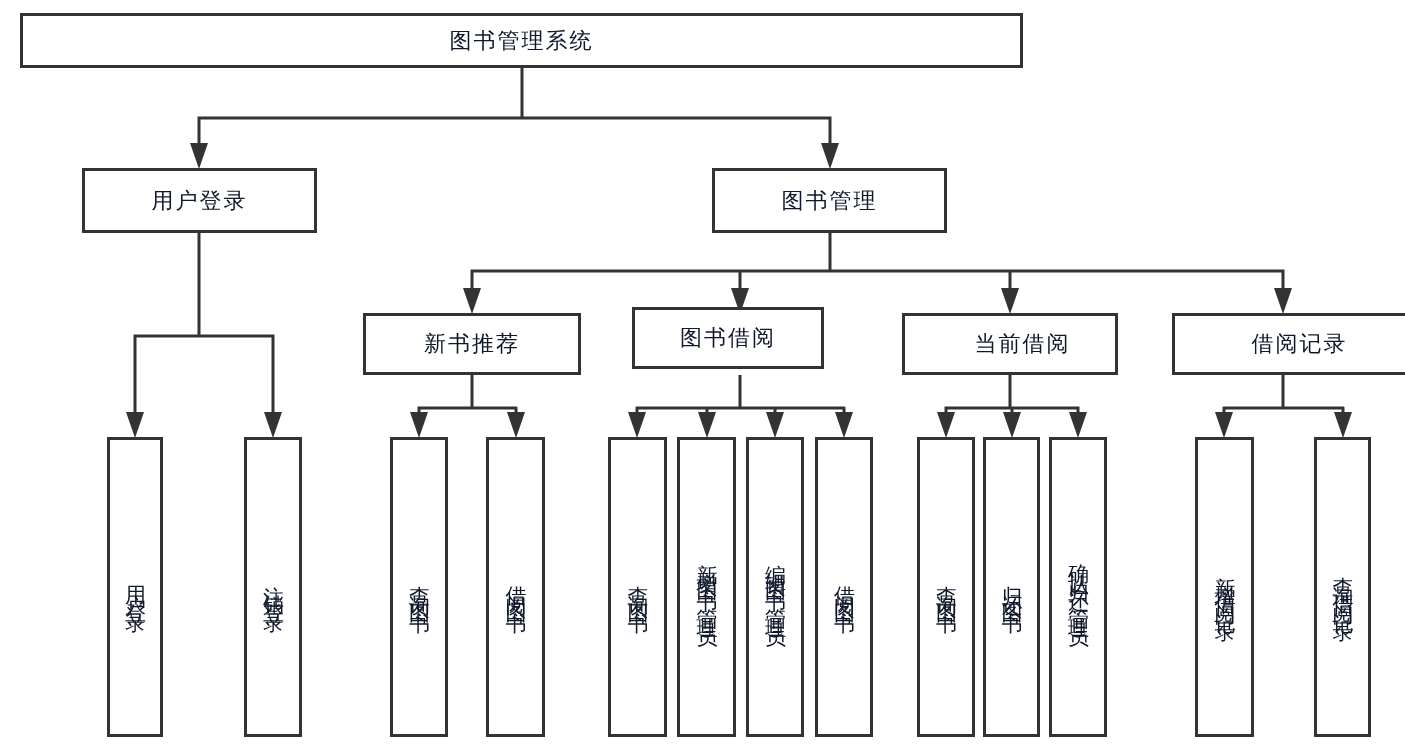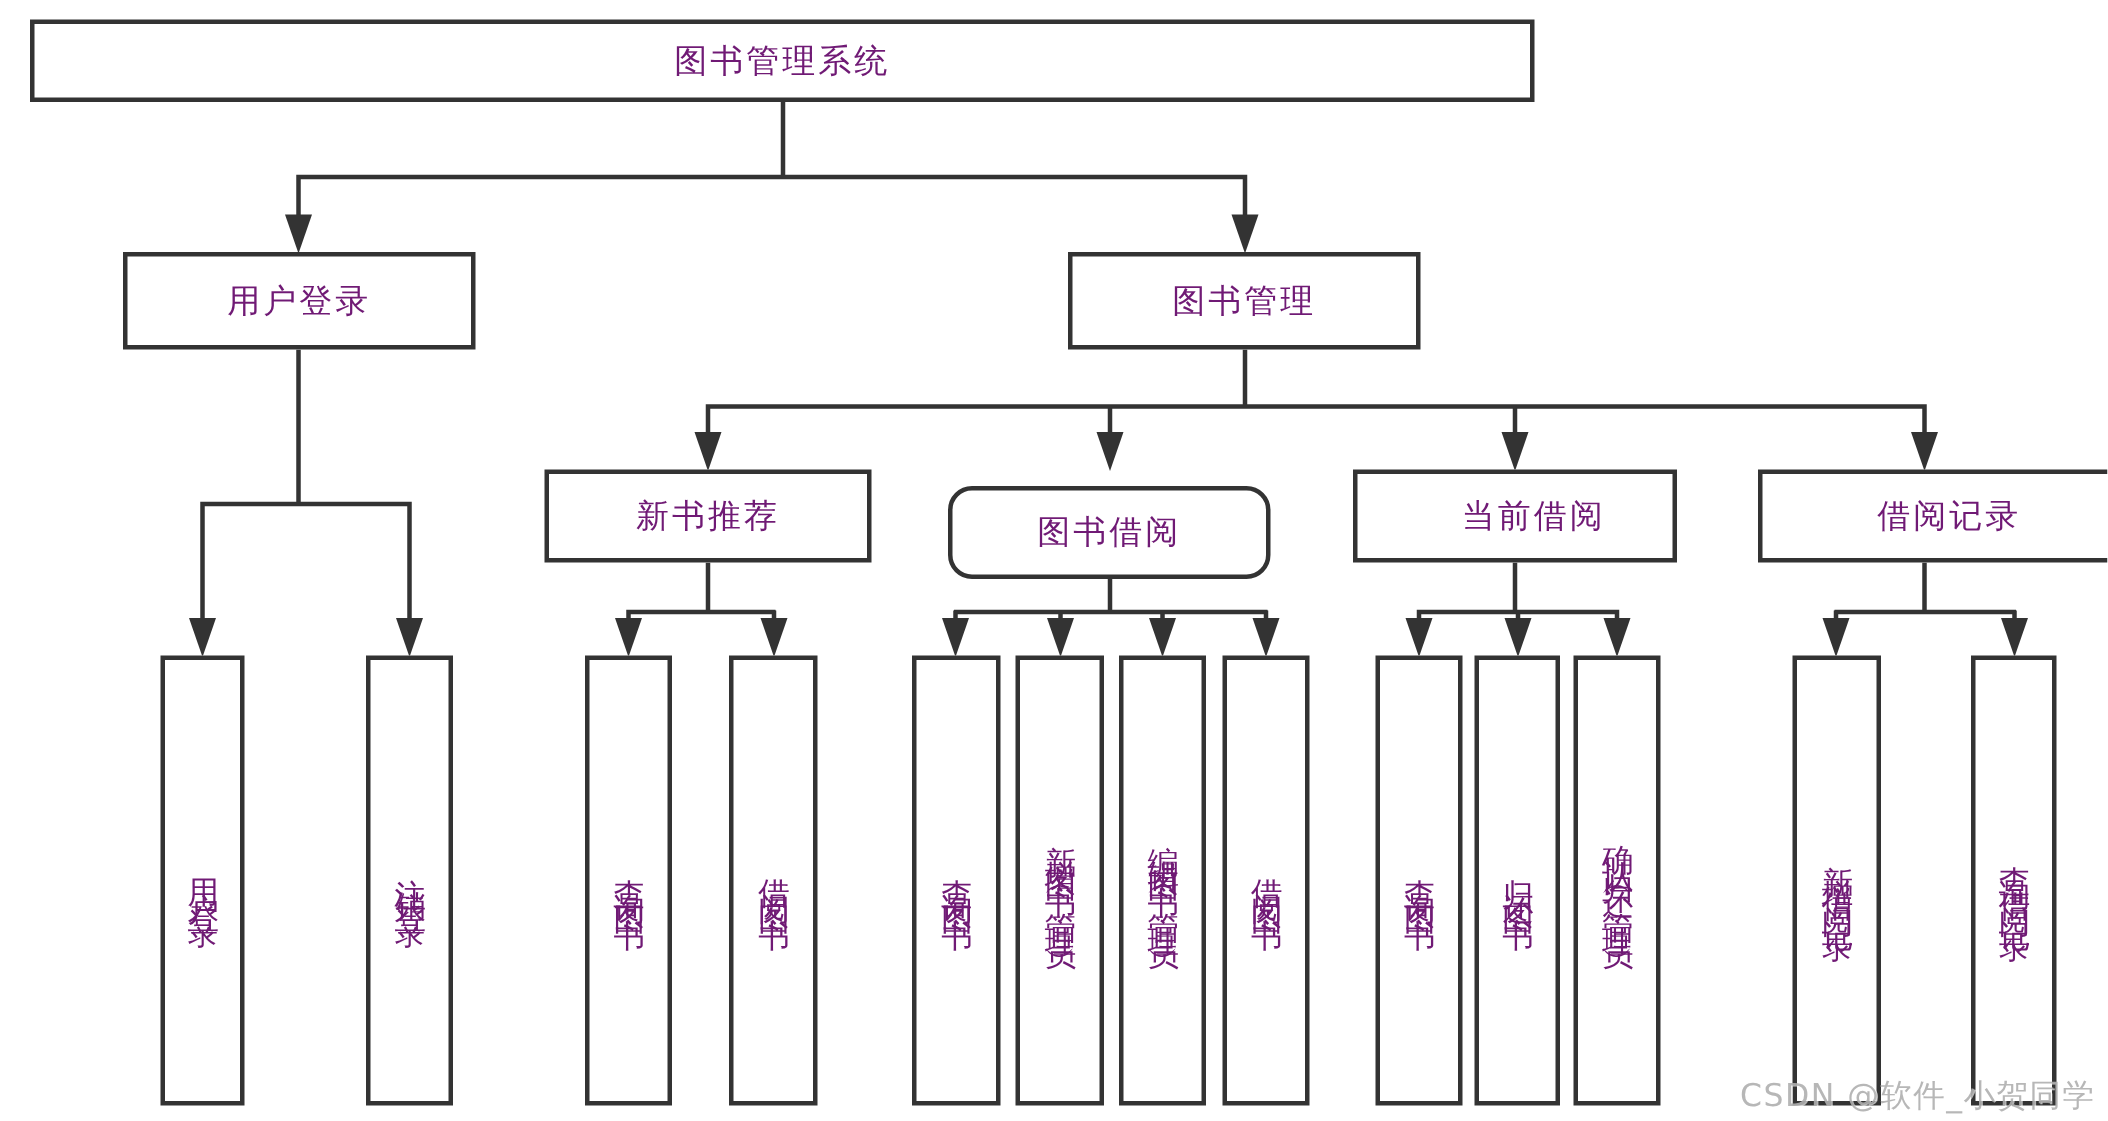--- a/index.html
+++ b/index.html
@@ -12,41 +12,41 @@
   }
   #wires{position:absolute;left:0;top:0;width:1405px;height:747px;}
   .box{
     position:absolute;
     box-sizing:border-box;
     background:#ffffff;
     border:3px solid #333333;
     display:flex;
     align-items:center;
     justify-content:center;
-    color:#701a75;
+    color:#0f172a;
     z-index:2;
   }
   .hbox{
     font-size:22px;
     letter-spacing:2px;
     white-space:nowrap;
   }
   .vbox{
     writing-mode:vertical-rl;
     text-orientation:upright;
     font-size:21px;
     letter-spacing:9px;
     line-height:1;
   }
   
   .n-root {left:20px;  top:13px;  width:1003px;height:55px;}
   .n-l2a  {left:82px;  top:168px; width:235px; height:65px;}
   .n-l2b  {left:712px; top:168px; width:235px; height:65px;}
   .n-l3a  {left:363px; top:313px; width:218px; height:62px;}
-  .n-l3b  {left:632px; top:324px; width:215px; height:62px;border-radius:16px;}
+  .n-l3b  {left:632px; top:307px; width:192px; height:62px;}
   .n-l3c  {left:902px; top:313px; width:216px; height:62px;padding-left:25px;}
   .n-l3d  {left:1172px;top:313px; width:255px; height:62px;}
   
   .n-a1{left:107px; top:437px;width:56px;height:300px;}
   .n-a2{left:244px; top:437px;width:58px;height:300px;}
   .n-b1{left:390px; top:437px;width:58px;height:300px;}
   .n-b2{left:486px; top:437px;width:59px;height:300px;}
   .n-c1{left:608px; top:437px;width:59px;height:300px;}
   .n-c2{left:677px; top:437px;width:59px;height:300px;}
   .n-c3{left:746px; top:437px;width:58px;height:300px;}
@@ -141,15 +141,14 @@
   <div class="box vbox n-c3">编辑图书（管理员）</div>
   <div class="box vbox n-c4">借阅图书</div>
 
   <div class="box vbox n-d1">查询图书</div>
   <div class="box vbox n-d2">归还图书</div>
   <div class="box vbox n-d3">确认归还（管理员）</div>
 
   <div class="box vbox n-e1">新增借阅记录</div>
   <div class="box vbox n-e2">查询借阅记录</div>
 
-  <div id="watermark">CSDN @软件_小贺同学</div>
 
 </div>
 
 </body></html>

